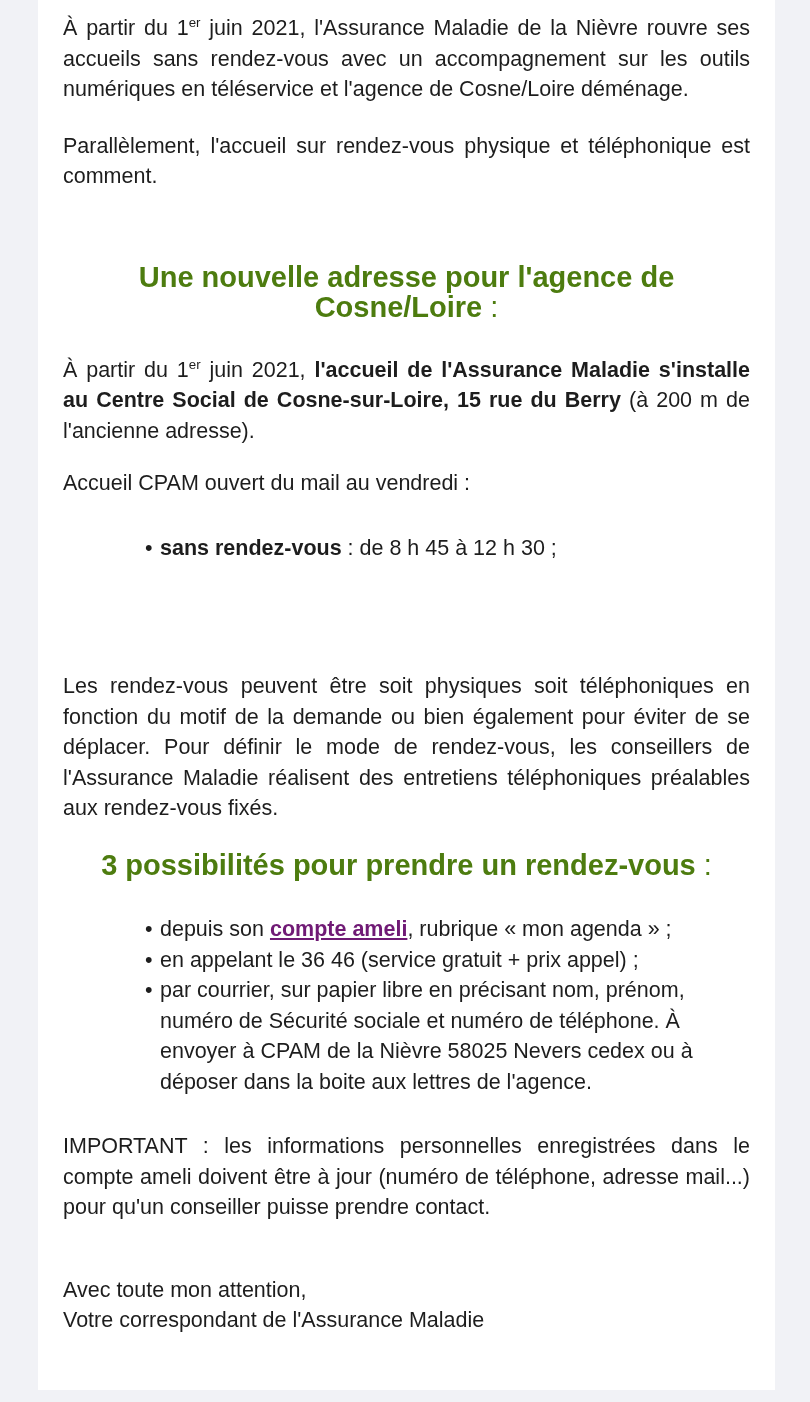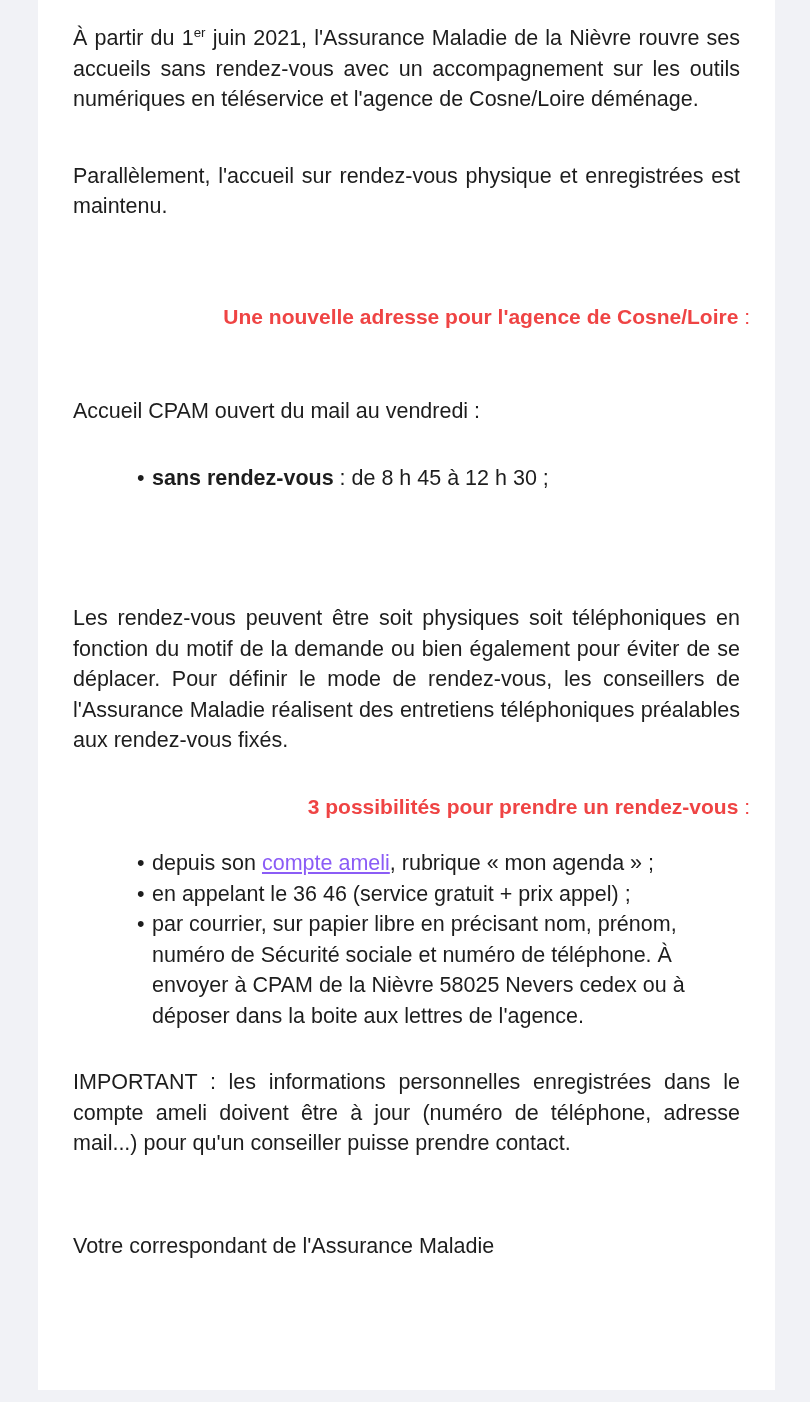--- a/index.html
+++ b/index.html
@@ -36,49 +36,49 @@
 
   .content {
     position: relative;
     width: 687px;
     color: #1a1a1a;
     font-size: 21.5px;
     line-height: 30px;
   }
 
   p.para {
-    margin: 10px;
+    margin: 0;
     text-align: justify;
     -webkit-hyphens: none;
     hyphens: none;
     font-size: 21.5px;
     line-height: 30.5px;
     color: #1d1d1d;
     letter-spacing: 0px;
   }
 
   p.para.noj {
     text-align: left;
   }
 
   .bold {
     font-weight: bold;
   }
 
   h3.heading {
     margin: 0;
-    font-size: 21px;
+    font-size: 29px;
     line-height: 30.5px;
     font-weight: bold;
-    color: #ef4444;
-    text-align: right;
+    color: #4d7c0f;
+    text-align: center;
   }
 
   ul.bullets {
-    margin: 4px;
+    margin: 12px;
     padding: 0 0 0 70px;
     list-style: none;
   }
 
   ul.bullets li {
     position: relative;
     font-size: 21.5px;
     line-height: 30.5px;
     color: #1d1d1d;
     padding-left: 15px;
@@ -89,22 +89,23 @@
     content: "\2022";
     position: absolute;
     left: 0px;
     top: 0;
     font-size: 21.5px;
     line-height: 30.5px;
     color: #1d1d1d;
   }
 
   a.link {
-    color: #8b5cf6;
+    color: #701a75;
     text-decoration: underline;
+    font-weight: bold;
   }
 
   sup {
     font-size: 0.62em;
     vertical-align: super;
     line-height: 0;
   }
   .sp-22 { height: 22px; }
   .sp-26 { height: 26px; }
   .sp-32 { height: 32px; }
@@ -119,28 +120,29 @@
 <div id="page">
   <div class="card">
     <div class="content">
 
       <div class="top-pad"></div>
 
       <p class="para"><span>À partir du 1</span><sup>er</sup><span> juin 2021, l'Assurance Maladie de la Nièvre rouvre ses accueils sans rendez-vous avec un accompagnement sur les outils numériques en téléservice et l'agence de Cosne/Loire déménage.</span></p>
 
       <div class="sp-26"></div>
 
-      <p class="para">Parallèlement, l'accueil sur rendez-vous physique et enregistrées est maintenu.</p>
+      <p class="para">Parallèlement, l'accueil sur rendez-vous physique et téléphonique est comment.</p>
 
       <div class="sp-70"></div>
 
       <h3 class="heading"><span>Une nouvelle adresse pour l'agence de Cosne/Loire</span><span style="font-weight:normal"> :</span></h3>
 
       <div class="sp-32"></div>
 
+      <p class="para"><span>À partir du 1</span><sup>er</sup><span> juin 2021, </span><span class="bold">l'accueil de l'Assurance Maladie s'installe au Centre Social de Cosne-sur-Loire, 15 rue du Berry</span><span> (à 200 m de l'ancienne adresse).</span></p>
 
       <div class="sp-22"></div>
 
       <p class="para noj">Accueil CPAM ouvert du mail au vendredi :</p>
 
       <div class="sp-22"></div>
 
       <ul class="bullets">
         <li><span class="bold">sans rendez-vous</span><span> : de 8 h 45 à 12 h 30 ;</span></li>
       </ul>
@@ -163,17 +165,18 @@
         <li><span>en appelant le 36 46 (service gratuit + prix appel) ;</span></li>
         <li><span>par courrier, sur papier libre en précisant nom, prénom, numéro de Sécurité sociale et numéro de téléphone. À envoyer à CPAM de la Nièvre 58025 Nevers cedex ou à déposer dans la boite aux lettres de l'agence.</span></li>
       </ul>
 
       <div class="sp-22"></div>
 
       <p class="para">IMPORTANT : les informations personnelles enregistrées dans le compte ameli doivent être à jour (numéro de téléphone, adresse mail...) pour qu'un conseiller puisse prendre contact.</p>
 
       <div class="sp-52"></div>
 
+      <p class="para noj">Avec toute mon attention,</p>
       <p class="para noj">Votre correspondant de l'Assurance Maladie</p>
 
     </div>
   </div>
 </div>
 
 </body></html>

